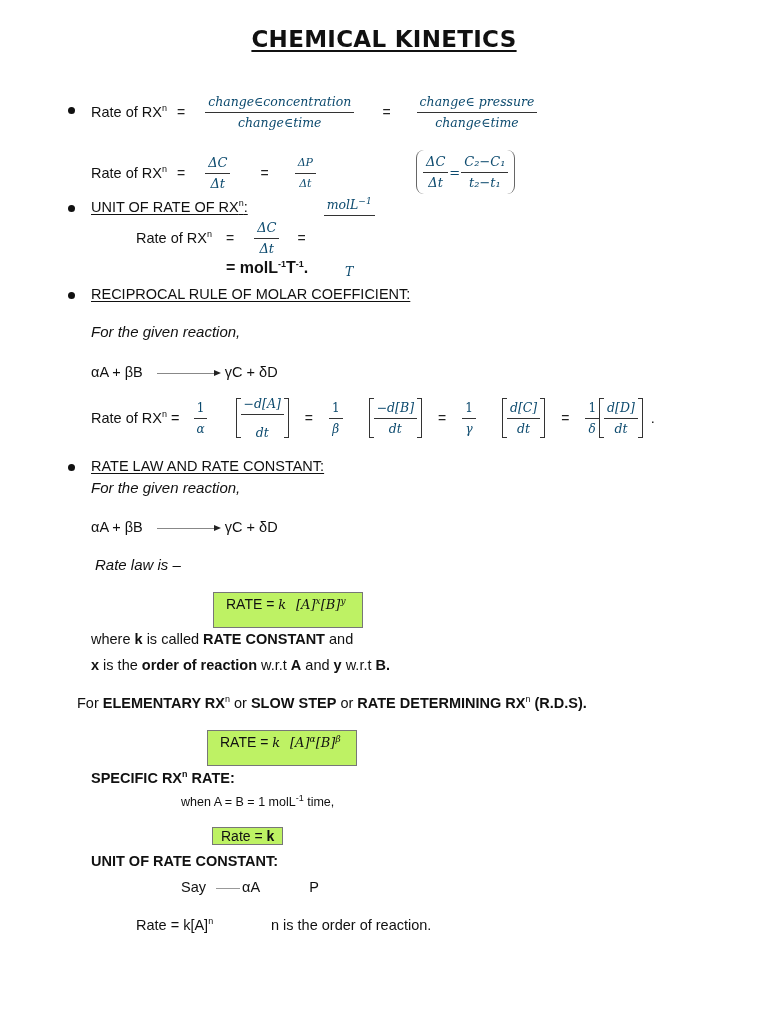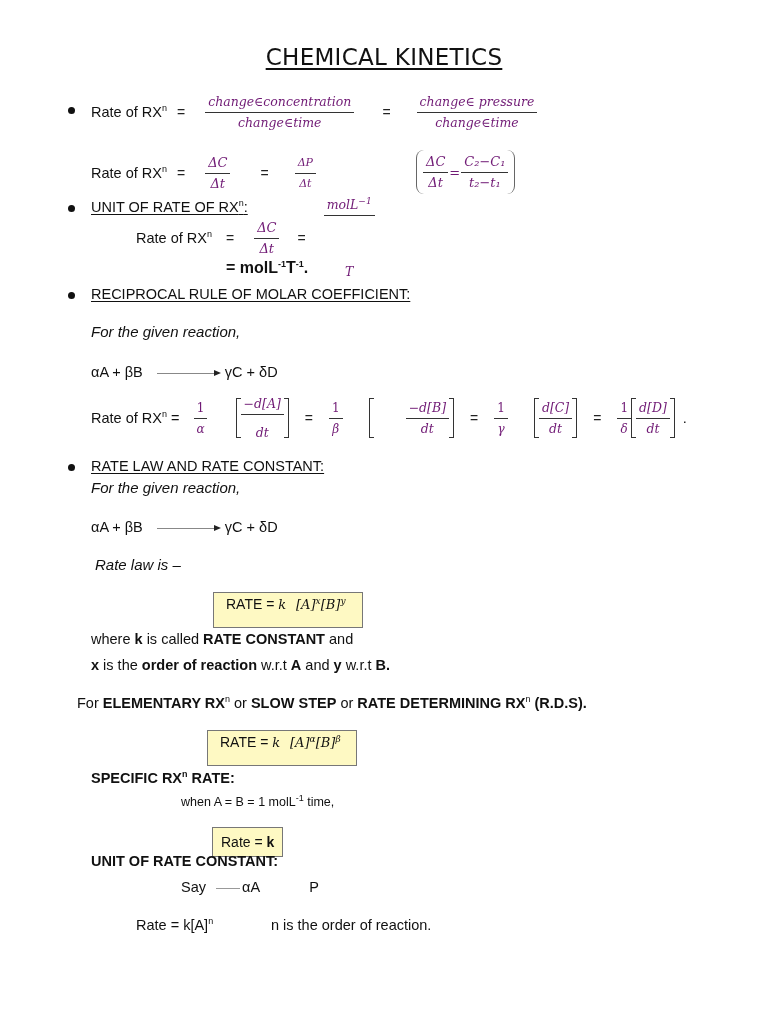--- a/index.html
+++ b/index.html
@@ -3,29 +3,29 @@
   <meta charset="utf-8">
   <style>
     html, body { margin: 0; padding: 0; background: #ffffff; }
     body {
       width: 768px; height: 1024px; position: relative; overflow: hidden;
       font-family: "Liberation Sans", "DejaVu Sans", sans-serif;
       color: #111111;
     }
     .abs { position: absolute; white-space: nowrap; }
     .title {
-      left: 0; width: 768px; top: 44px; text-align: center;
-      font-family: "DejaVu Sans", sans-serif; font-weight: normal; font-size: 23px;
+      left: 0; width: 768px; top: 26px; text-align: center;
+      font-family: "DejaVu Sans", sans-serif; font-weight: bold; font-size: 23px;
       text-decoration: underline; text-underline-offset: 3px; letter-spacing: 0.3px;
     }
     .bullet { width: 7px; height: 7px; border-radius: 50%; background: #111; }
     .t14 { font-size: 14.5px; }
     .heading-u { font-size: 14.5px; text-decoration: underline; text-underline-offset: 2px; }
     .italic { font-style: italic; }
-    .math { font-family: "DejaVu Serif", serif; font-style: italic; font-size: 12.5px; color: #701a75; }
+    .math { font-family: "DejaVu Serif", serif; font-style: italic; font-size: 12.5px; color: #0c4a6e; }
     .frac { display: inline-flex; flex-direction: column; align-items: center; vertical-align: middle; }
     .frac .num { padding: 0 3px 2px 3px; border-bottom: 1px solid #333; line-height: 16px; }
     .frac .den { padding: 2px 3px 0 3px; line-height: 16px; }
     .eq { font-size: 14px; color: #222; }
     sup { font-size: 9px; vertical-align: super; line-height: 0; }
     .bracket-group {
       display: inline-flex; align-items: center;
       border-left: 1px solid #333; border-right: 1px solid #333;
       padding: 0 4px; position: relative;
     }
@@ -34,21 +34,21 @@
       border-top: 1px solid #333; border-bottom: 1px solid #333;
     }
     .bracket-group::before { left: 0; }
     .bracket-group::after { right: 0; }
     .paren-group {
       display: inline-flex; align-items: center; padding: 0 6px;
       border-left: 1px solid #666; border-right: 1px solid #666;
       border-radius: 8px;
     }
     .box {
-      border: 1px solid #777; background: #fef9c3;
+      border: 1px solid #777; background: #bef264;
       font-size: 14px; padding: 3px 12px;
     }
     .arrow-line { display: inline-block; width: 58px; height: 1px; background: #888; vertical-align: middle; position: relative; margin: 0 6px 0 10px; }
     .arrow-line::after {
       content: ""; position: absolute; right: -6px; top: -3px;
       border-left: 7px solid #222; border-top: 3.5px solid transparent; border-bottom: 3.5px solid transparent;
     }
     .bold { font-weight: bold; }
     .mathbr { font-family: "DejaVu Serif", serif; font-style: italic; font-size: 13px; }
   </style>
@@ -141,21 +141,21 @@
         <span class="den">dt</span>
       </span>
   </span>
 
   <span class="eq" style="margin:0 16px;">=</span>
   <span class="frac math" style="font-size:12px;">
       <span class="num" style="font-style:normal;">1</span>
       <span class="den">β</span>
     </span>
   <span class="bracket-group math" style="margin-left:26px; height:40px;">
-    <span class="frac" style="font-size:12.5px;margin-left:32px;">
+    <span class="frac" style="font-size:12.5px;">
         <span class="num">−d[B]</span>
         <span class="den">dt</span>
       </span>
   </span>
 
   <span class="eq" style="margin:0 16px;">=</span>
   <span class="frac math" style="font-size:12px;">
       <span class="num" style="font-style:normal;">1</span>
       <span class="den">γ</span>
     </span>
@@ -210,21 +210,21 @@
   <span>RATE = </span><span class="mathbr">k</span>
   <span class="mathbr" style="margin-left:6px;"><span>[A]</span><sup>α</sup><span>[B]</span><sup>β</sup></span>
 </div>
 
 <div class="abs t14 bold" style="left:91px; top:770px;">
   <span>SPECIFIC RX</span><sup>n</sup><span> RATE:</span>
 </div>
 <div class="abs" style="left:181px; top:795px; font-size:12.5px;">
   <span>when A = B = 1 molL</span><sup>-1</sup><span> time,</span>
 </div>
-<div class="abs box" style="left:212px; top:827px; padding:6px 8px; font-size:14px;">
+<div class="abs box" style="left:212px; top:827px; padding:0 8px; font-size:14px;">
   <span>Rate = </span><b>k</b>
 </div>
 
 <div class="abs t14 bold" style="left:91px; top:853px;">UNIT OF RATE CONSTANT:</div>
 
 <div class="abs t14" style="left:181px; top:879px;">
   <span>Say</span>
   <span style="display:inline-block; width:24px; height:1px; background:#999; vertical-align:middle; margin:0 2px 0 6px;"></span><span>αA</span>
   <span style="margin-left:46px;">P</span>
 </div>

